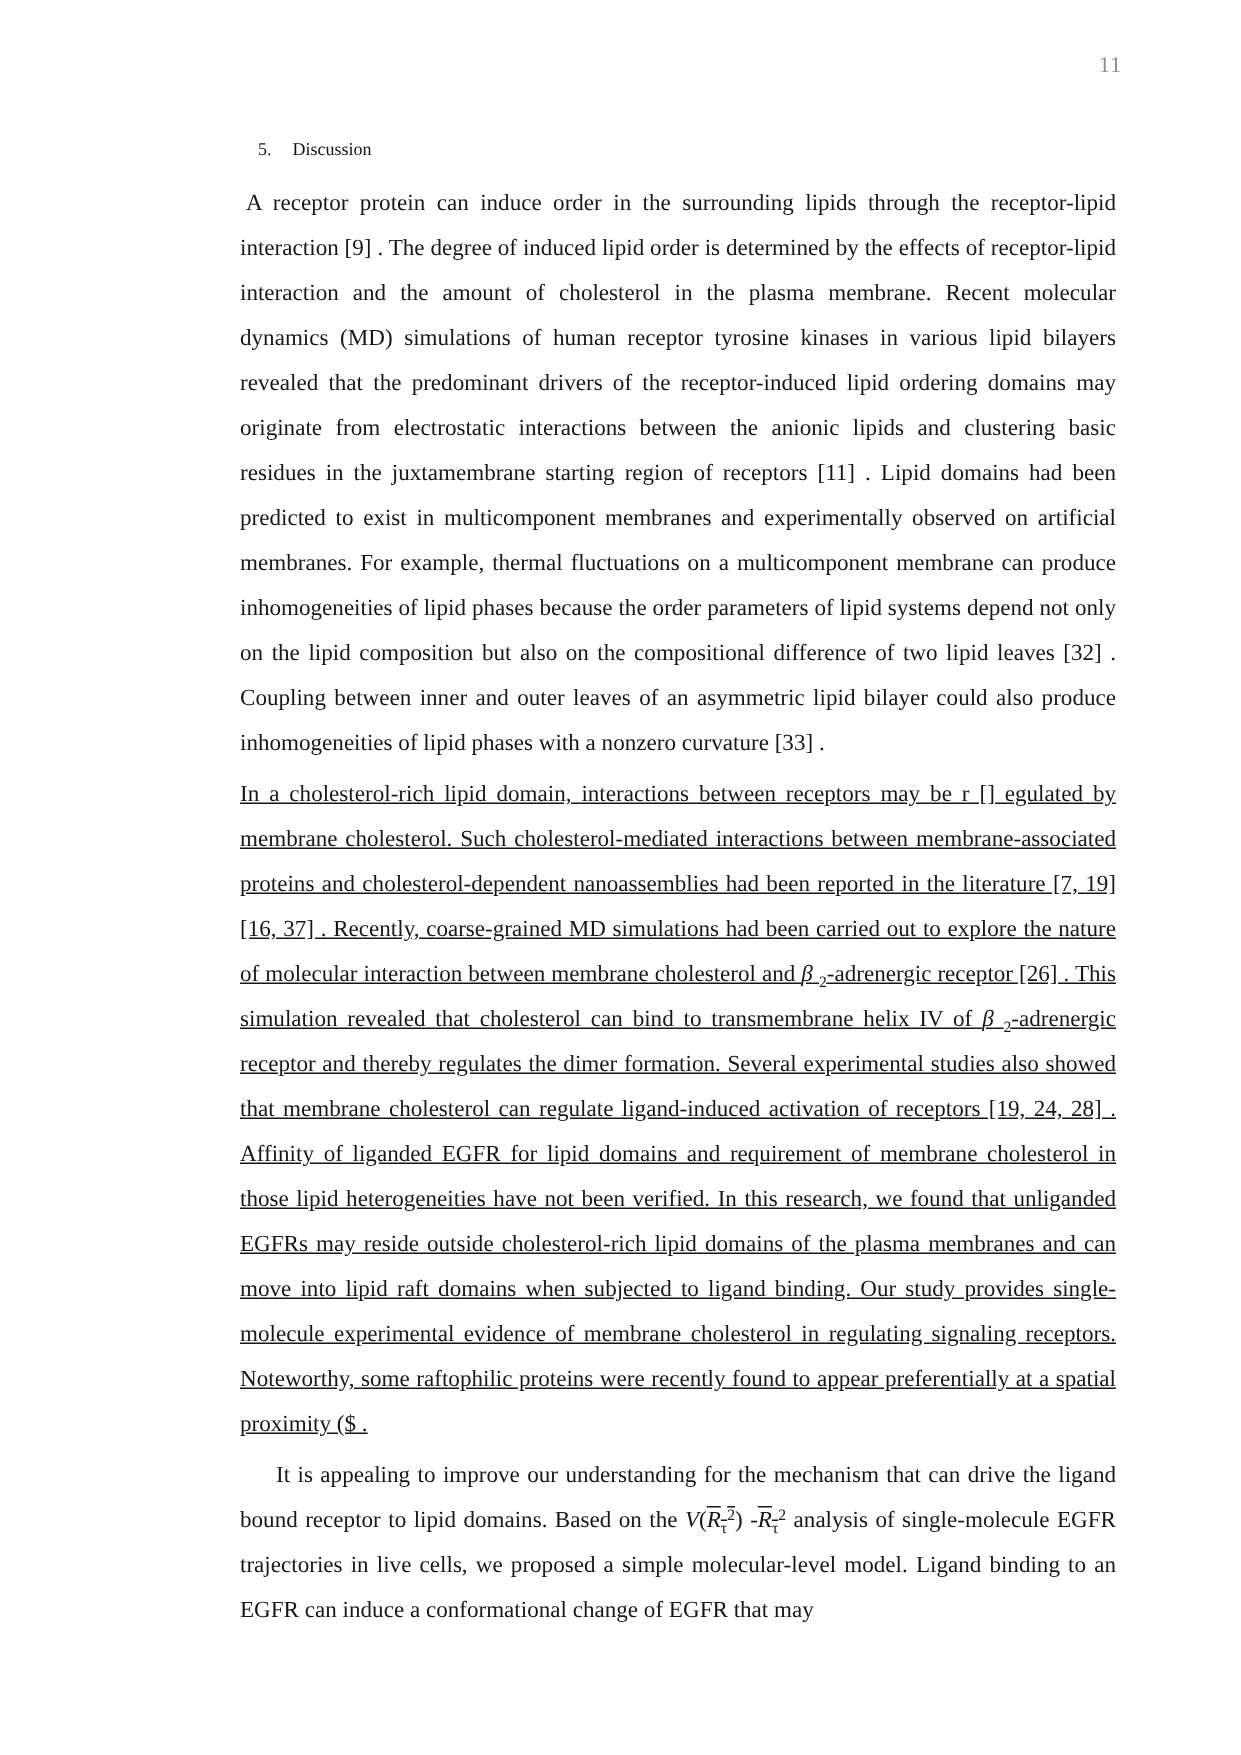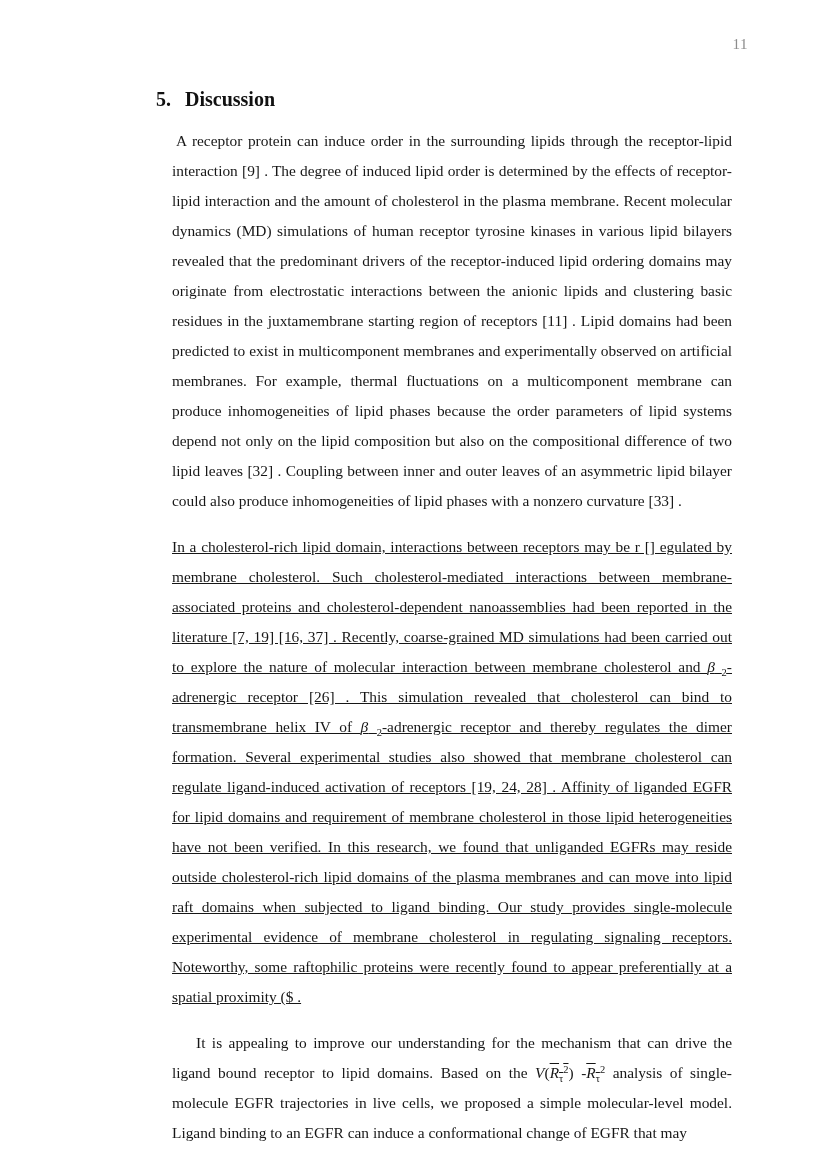--- a/index.html
+++ b/index.html
@@ -25,32 +25,32 @@
     color: #8c8c8c;
     letter-spacing: 0.5px;
   }
   .content {
     position: absolute;
     top: 88px;
     left: 156px;
     width: 592px;
   }
   .section-heading {
-    font-size: 20px;
-    font-weight: bold;
+    font-size: 12px;
+    font-weight: normal;
     line-height: 22px;
-    margin: 0 0 11px 0;
+    margin: 0 0 11px 16px;
     color: #111111;
   }
   .section-heading .sec-num {
     display: inline-block;
     margin-right: 14px;
   }
   .paragraphs p.para {
-    margin: 16px;
+    margin: 4px;
     font-size: 15.4px;
     line-height: 30px;
     text-align: justify;
     color: #161616;
   }
   .para.indent-tiny   { text-indent: 4px; }
   .para.indent-none   { text-indent: 0; text-decoration: underline; }
   .para.indent-standard { text-indent: 24px; }
   .para i { font-style: italic; }
   .para sub {

